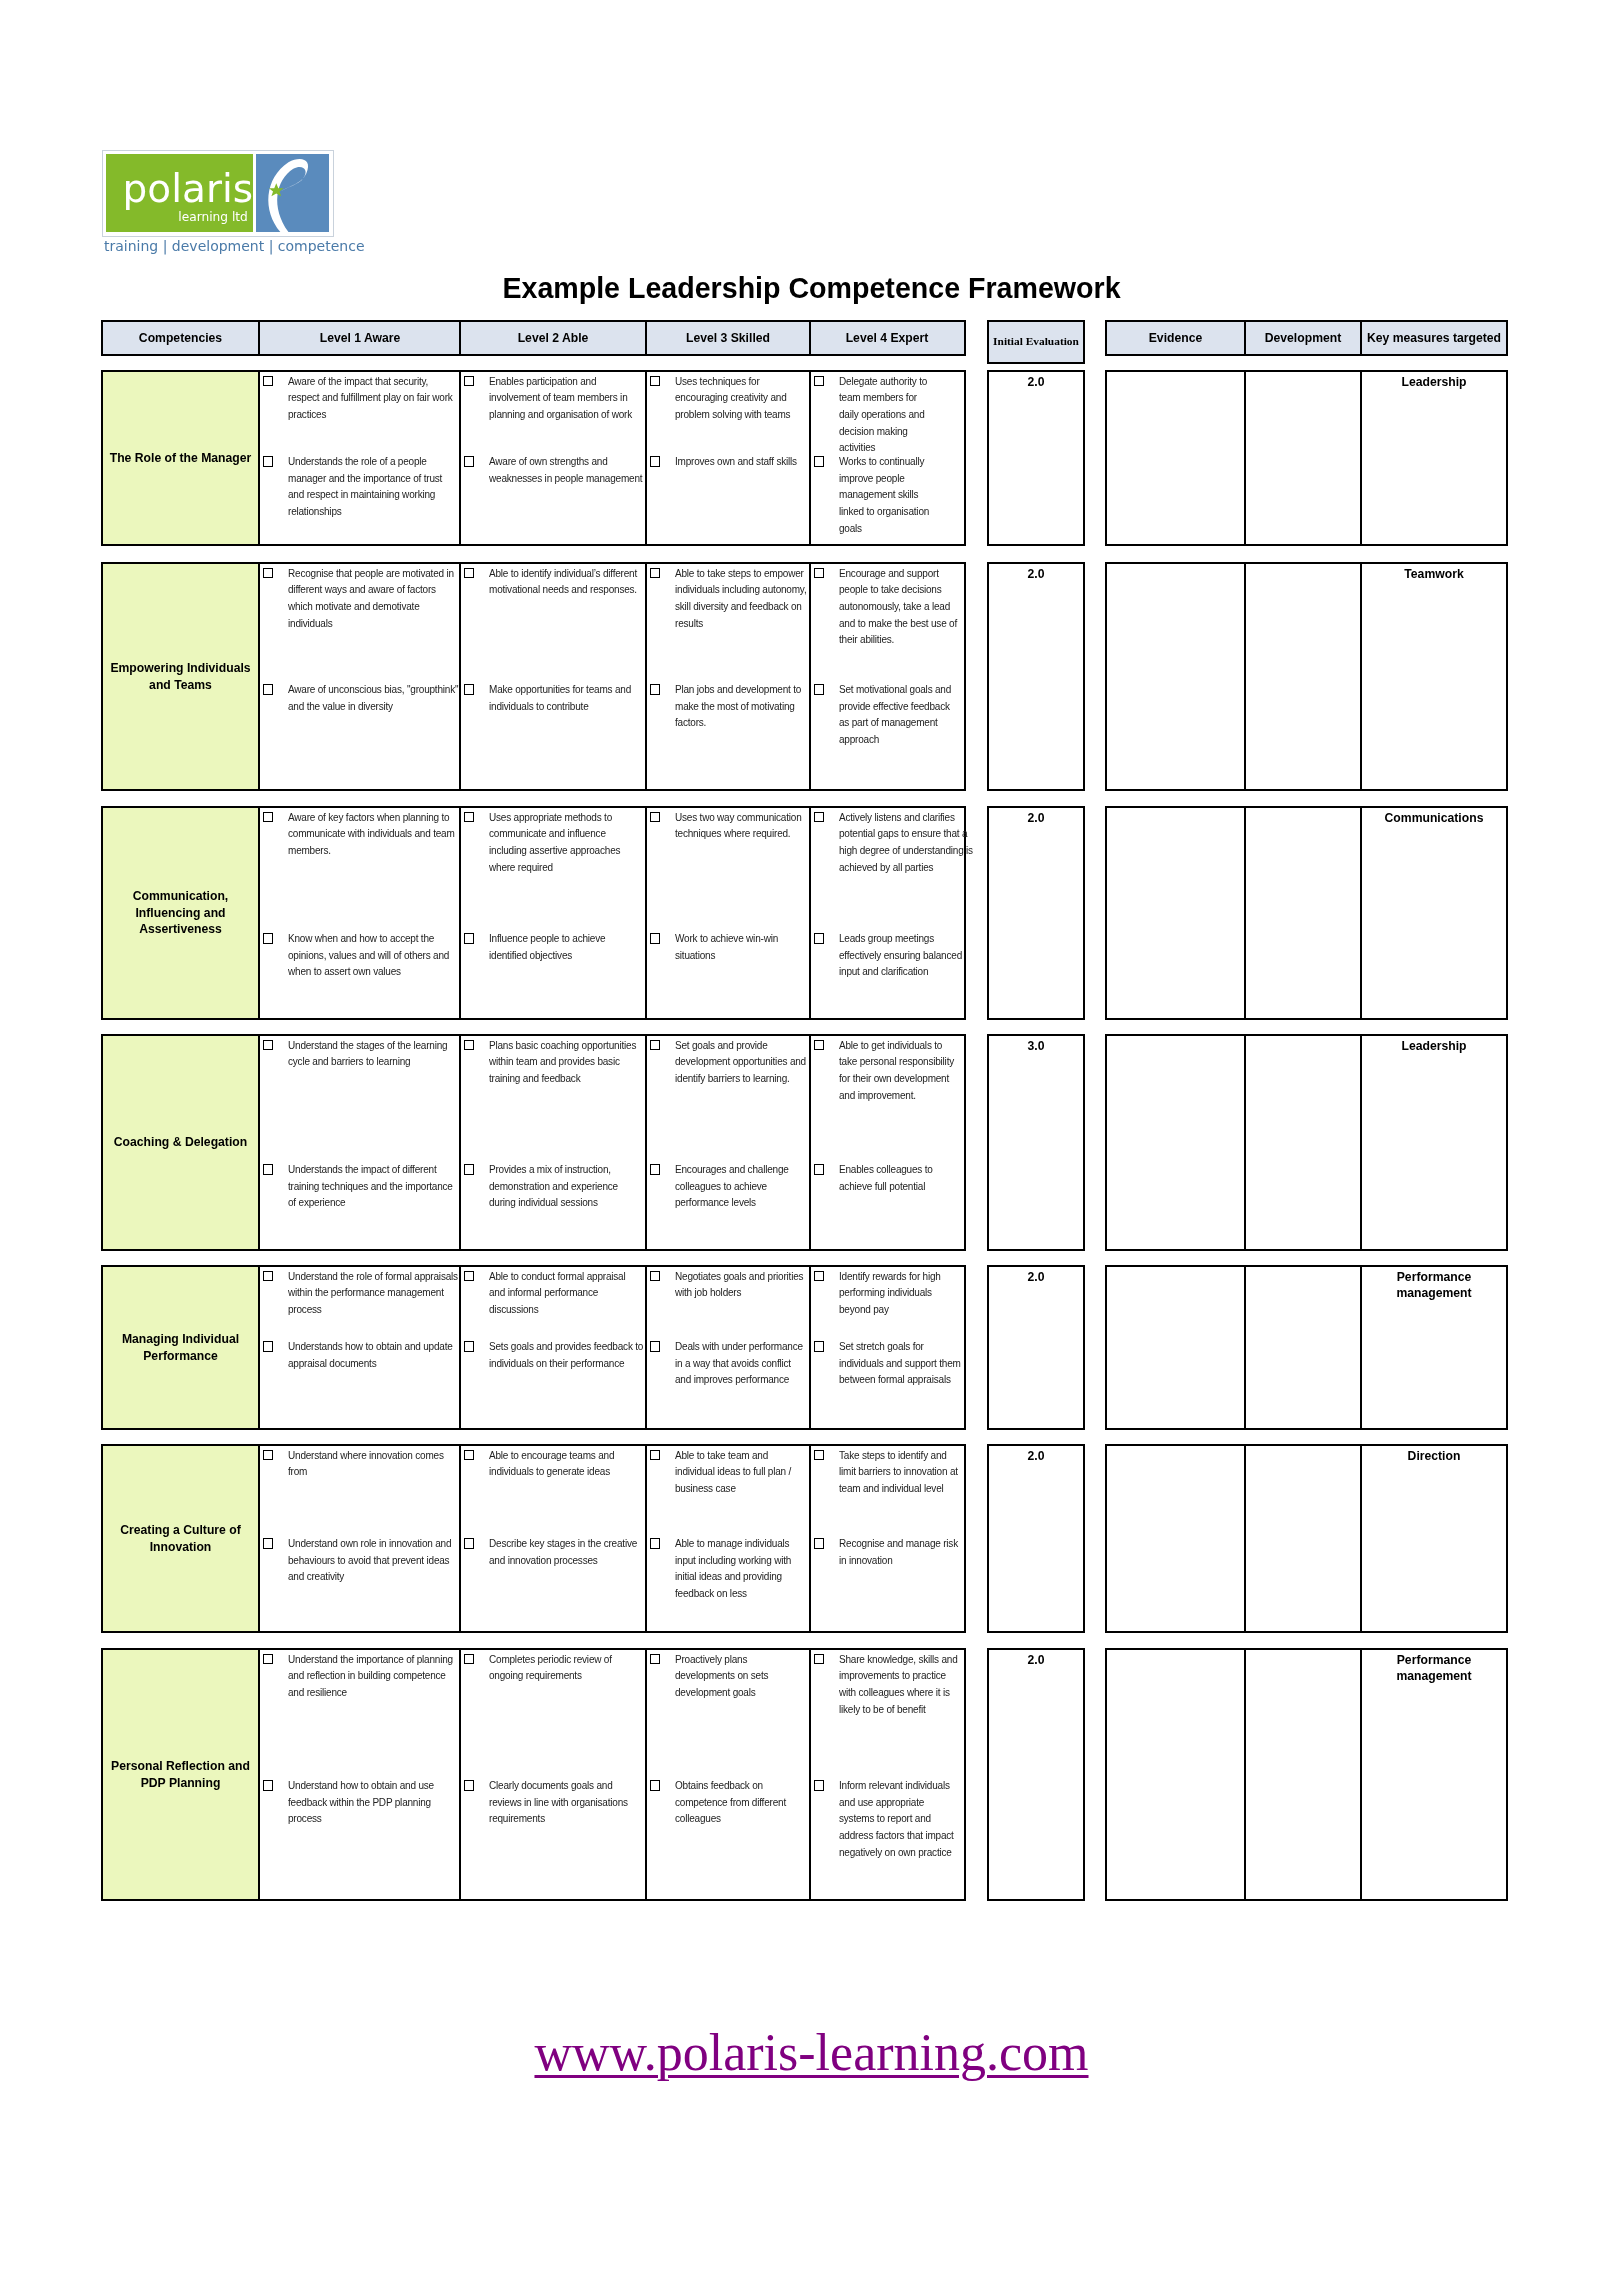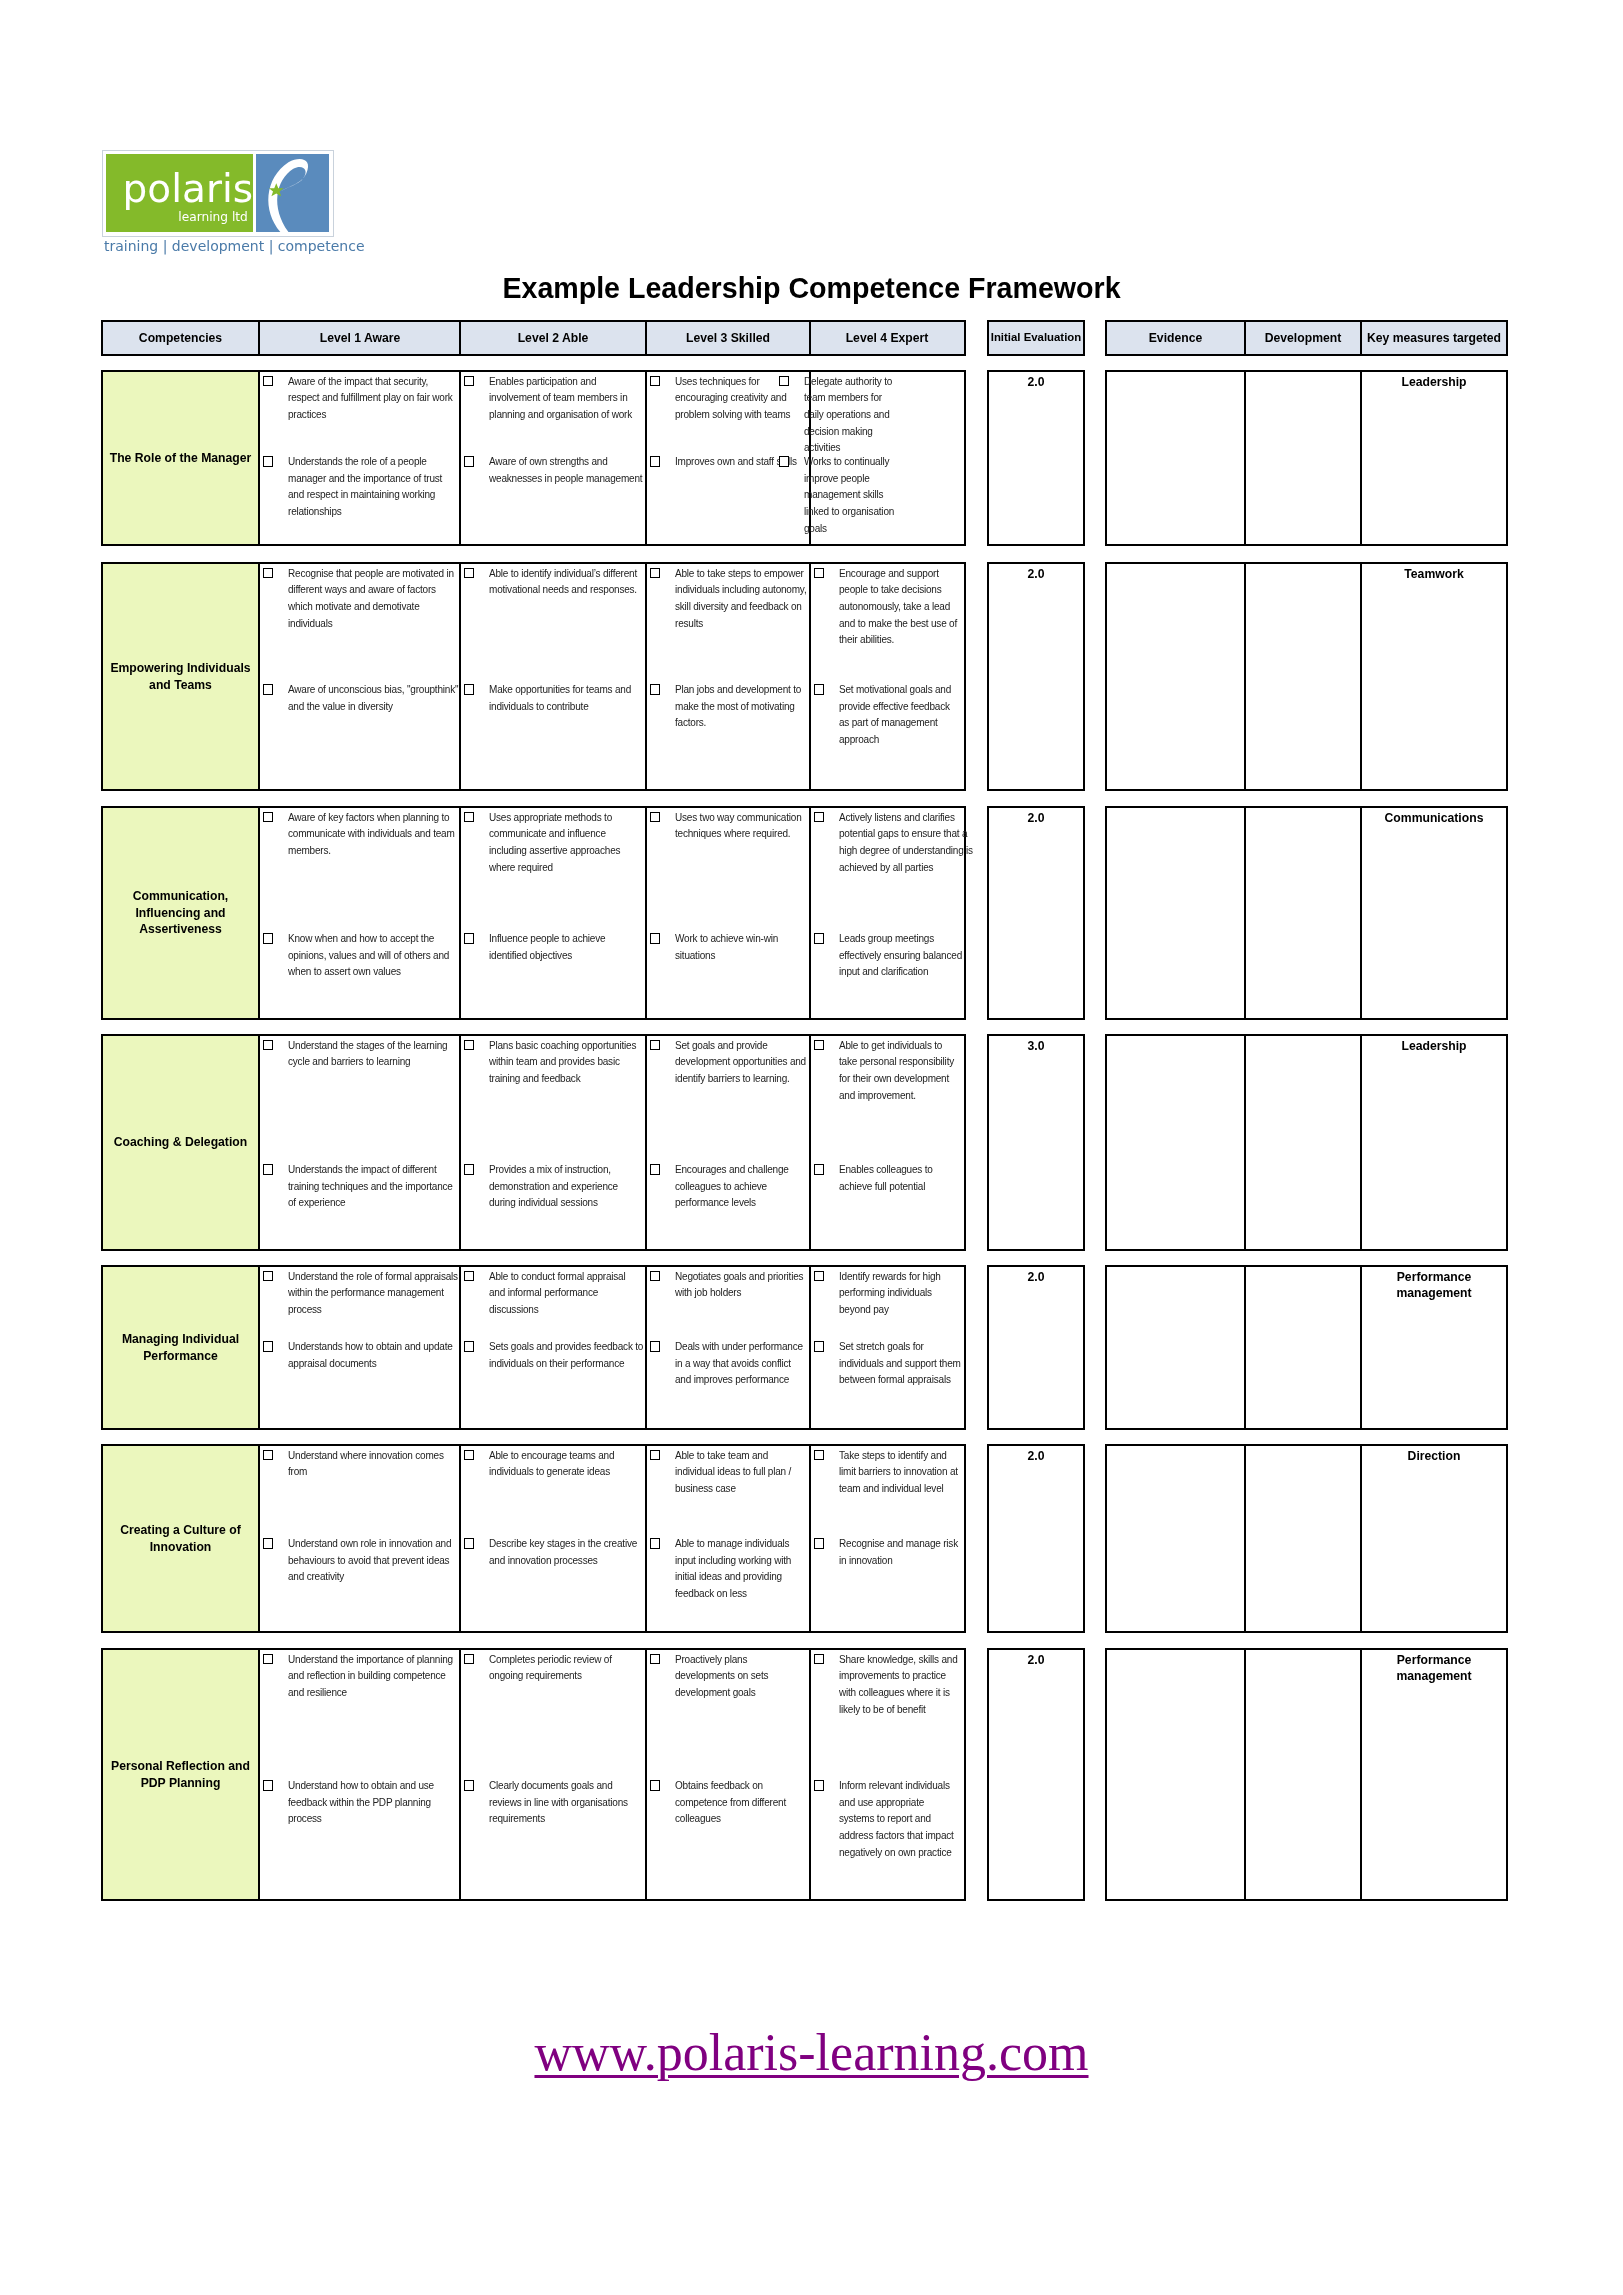--- a/index.html
+++ b/index.html
@@ -67,21 +67,21 @@
   <div class="hcell" style="left:0; width:155px;">Competencies</div>
   <div class="vline" style="left:155px;"></div>
   <div class="hcell" style="left:157px; width:200px;">Level 1 Aware</div>
   <div class="vline" style="left:356px;"></div>
   <div class="hcell" style="left:358px; width:184px;">Level 2 Able</div>
   <div class="vline" style="left:542px;"></div>
   <div class="hcell" style="left:544px; width:162px;">Level 3 Skilled</div>
   <div class="vline" style="left:706px;"></div>
   <div class="hcell" style="left:708px; width:152px;">Level 4 Expert</div>
 </div>
-<div class="box hdr" style="left:987px; top:320px; width:98px; height:36px;">
+<div class="box hdr" style="left:987px; top:320px; width:98px; height:44px;font-family:Liberation Serif, serif;">
   <div class="hcell" style="left:0; right:0; font-size:11.4px;">Initial Evaluation</div>
 </div>
 <div class="box hdr" style="left:1105px; top:320px; width:403px; height:36px;">
   <div class="hcell" style="left:0; width:137px;">Evidence</div>
   <div class="vline" style="left:137px;"></div>
   <div class="hcell" style="left:139px; width:114px;">Development</div>
   <div class="vline" style="left:253px;"></div>
   <div class="hcell" style="left:255px; width:144px;">Key measures targeted</div>
 </div>
 
@@ -115,21 +115,21 @@
         <div class="item" style="top:1.6px;">
           <span class="cb"></span>
           <span class="txt">Uses techniques for encouraging creativity and problem solving with teams</span>
         </div>
         <div class="item" style="top:82px;">
           <span class="cb"></span>
           <span class="txt">Improves own and staff skills</span>
         </div>
       </div>
       <div class="vline" style="left:706px;"></div>
-      <div class="lvl" style="left:673px; width:128px;">
+      <div class="lvl" style="left:708px; width:128px;">
         <div class="item" style="top:1.6px;">
           <span class="cb"></span>
           <span class="txt">Delegate authority to team members for daily operations and decision making activities</span>
         </div>
         <div class="item" style="top:82px;">
           <span class="cb"></span>
           <span class="txt">Works to continually improve people management skills linked to organisation goals</span>
         </div>
       </div>
     </div>

